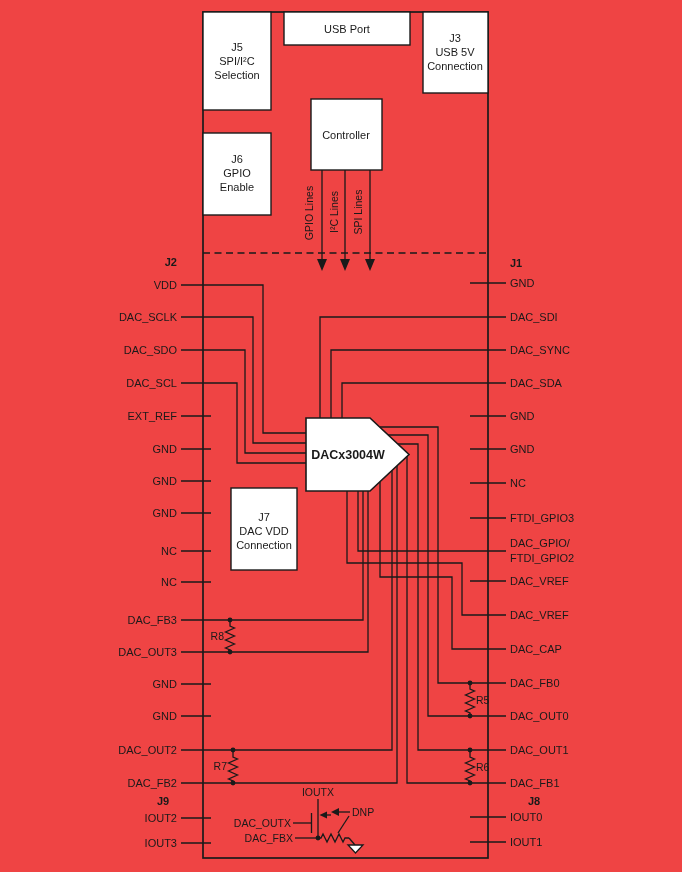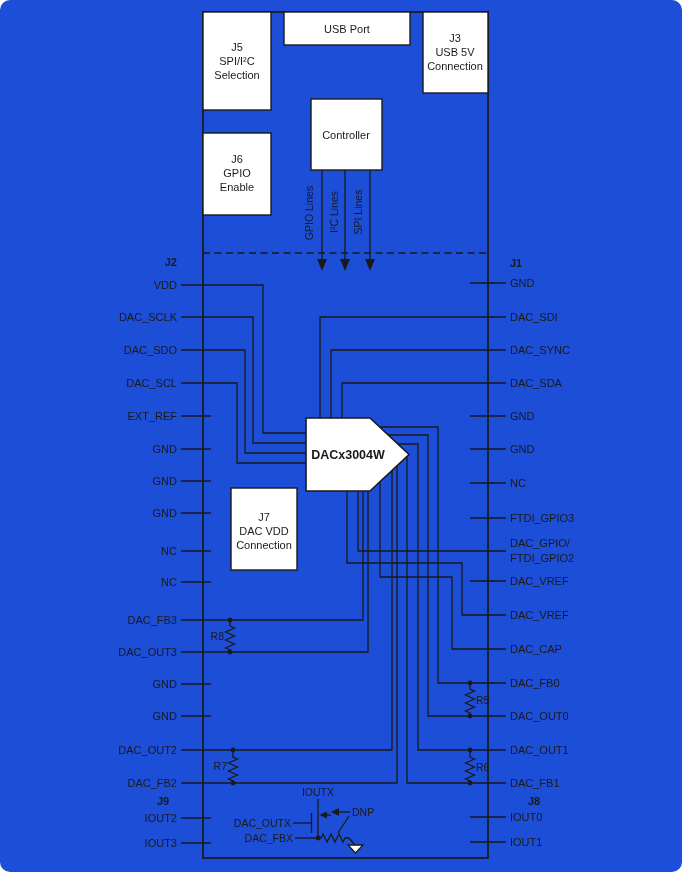--- a/index.html
+++ b/index.html
@@ -1,16 +1,16 @@
 <!DOCTYPE html>
 <html><head>
 <meta charset="utf-8">
 <style>
   html,body{margin:0;padding:0;background:#ffffff;}
-  .stage{width:682px;height:872px;background:#1d4ed8;position:relative;font-family:"Liberation Sans",sans-serif;border-radius:10px;}
+  .stage{width:682px;height:872px;background:#ef4444;position:relative;font-family:"Liberation Sans",sans-serif;}
   svg{display:block;}
   .wire{stroke:#1a1a1a;stroke-width:1.3;fill:none;}
   .dash{stroke:#1a1a1a;stroke-width:1.3;fill:none;stroke-dasharray:7 4.5;}
   .box{fill:#ffffff;stroke:#1a1a1a;stroke-width:1.4;}
   .outer{fill:none;stroke:#1a1a1a;stroke-width:1.7;}
   .chip{fill:#ffffff;stroke:#1a1a1a;stroke-width:1.6;}
   .dot{fill:#1a1a1a;stroke:none;}
   .arrow{fill:#1a1a1a;stroke:none;}
   text{font-family:"Liberation Sans",sans-serif;font-size:11px;fill:#1a1a1a;}
   .t-box{font-size:11px;}

